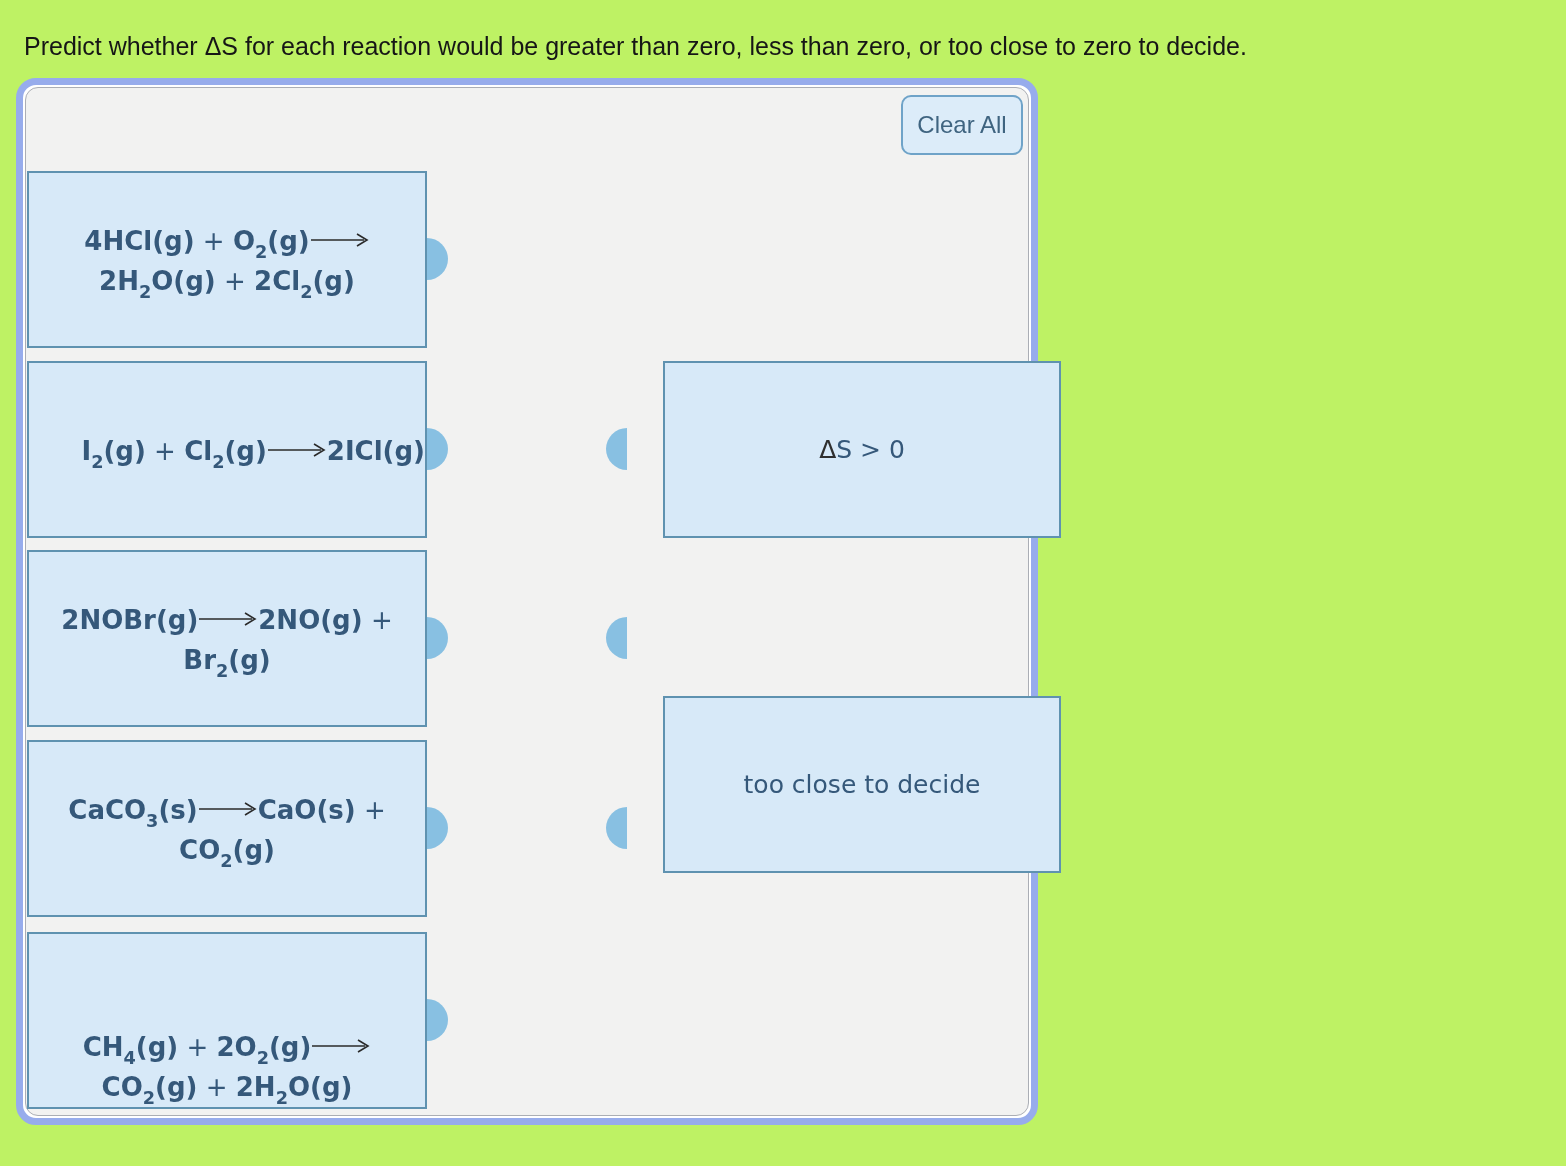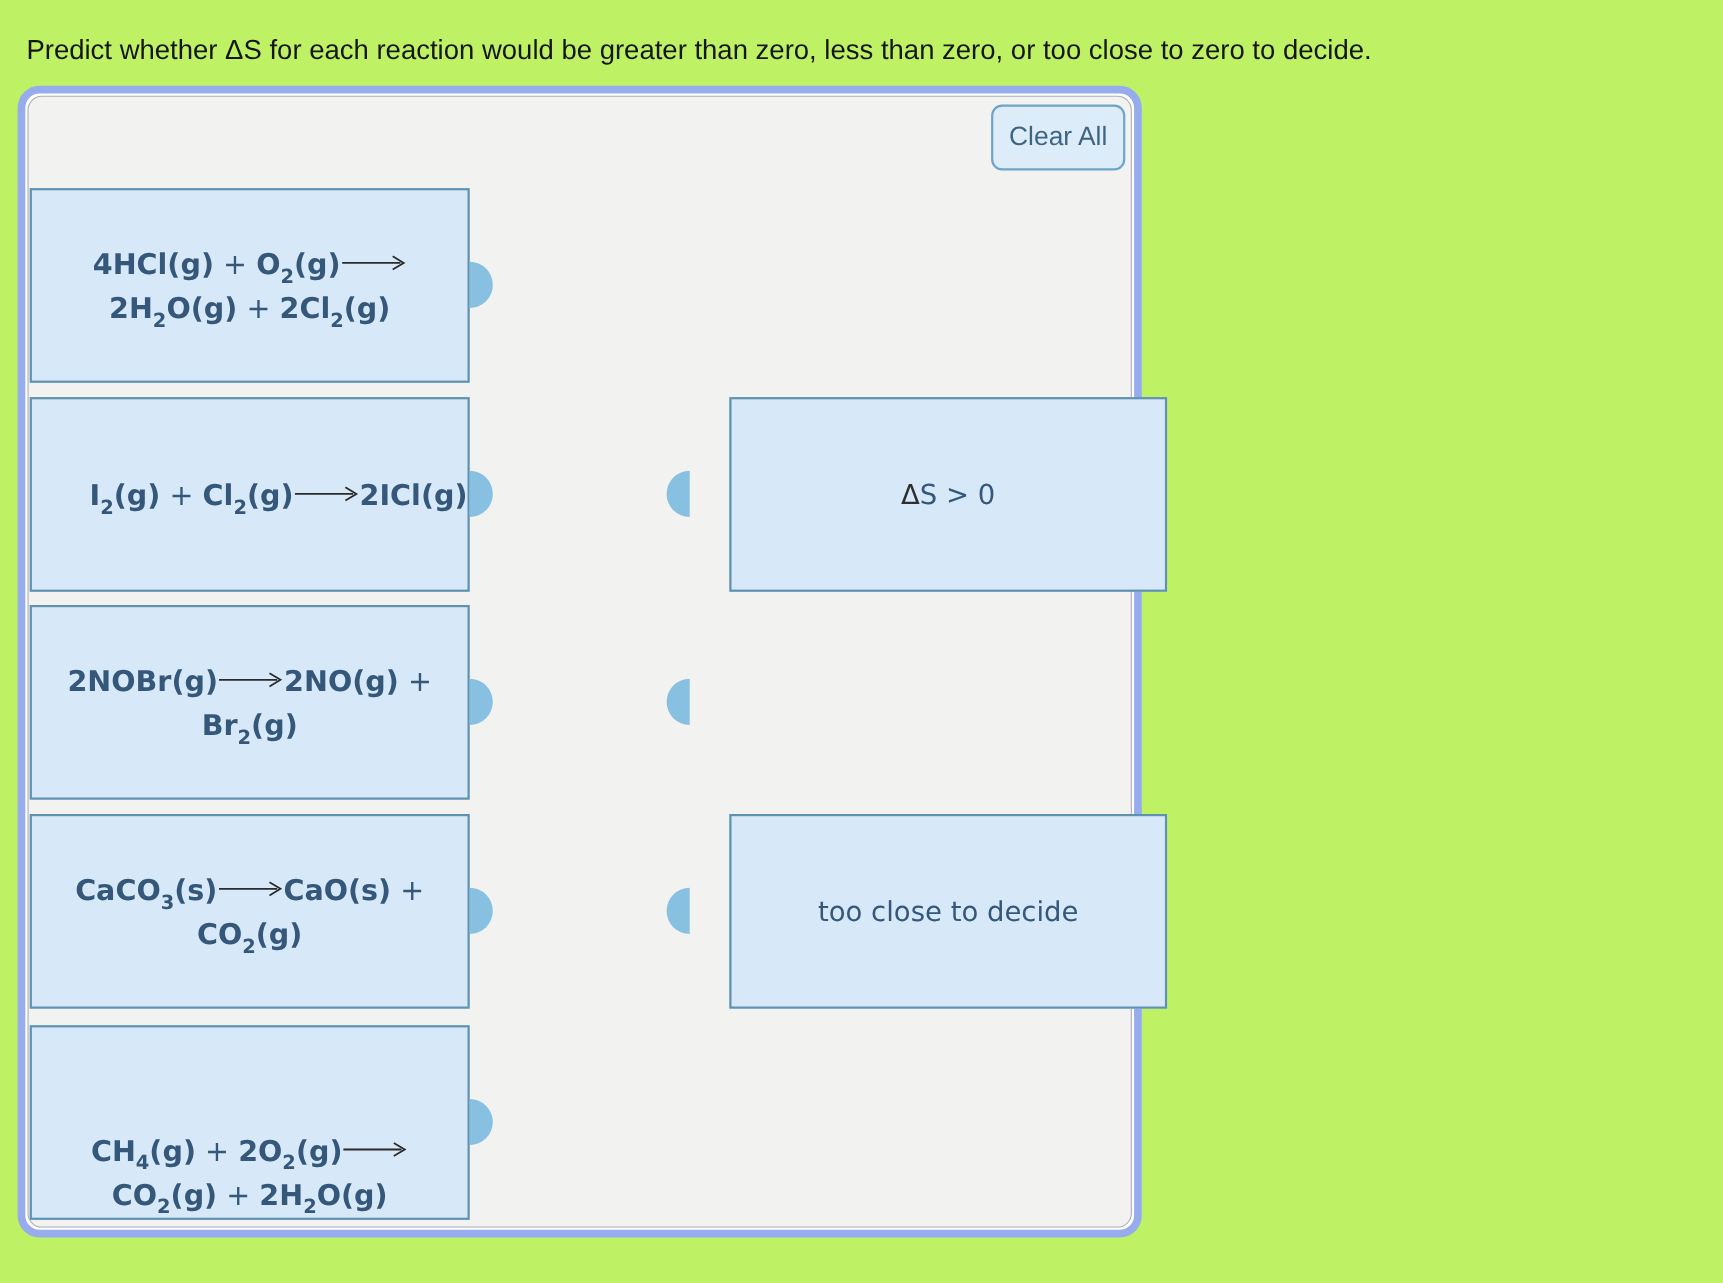--- a/index.html
+++ b/index.html
@@ -75,21 +75,21 @@
 
   <div class="dot right" style="left:427px;top:238px;"></div>
   <div class="dot right" style="left:427px;top:428px;"></div>
   <div class="dot right" style="left:427px;top:617px;"></div>
   <div class="dot right" style="left:427px;top:807px;"></div>
   <div class="dot right" style="left:427px;top:999px;"></div>
 
   <div class="tile answer" style="top:361px;">
     <span><span class="delta">Δ</span><span class="op">S &gt; 0</span></span>
   </div>
-  <div class="tile answer" style="top:740px;">
+  <div class="tile answer" style="top:696px;">
     <span><span class="op">too close to decide</span></span>
   </div>
 
   <div class="dot left" style="left:606px;top:428px;"></div>
   <div class="dot left" style="left:606px;top:617px;"></div>
   <div class="dot left" style="left:606px;top:807px;"></div>
 
 </div>
 
 </body></html>

